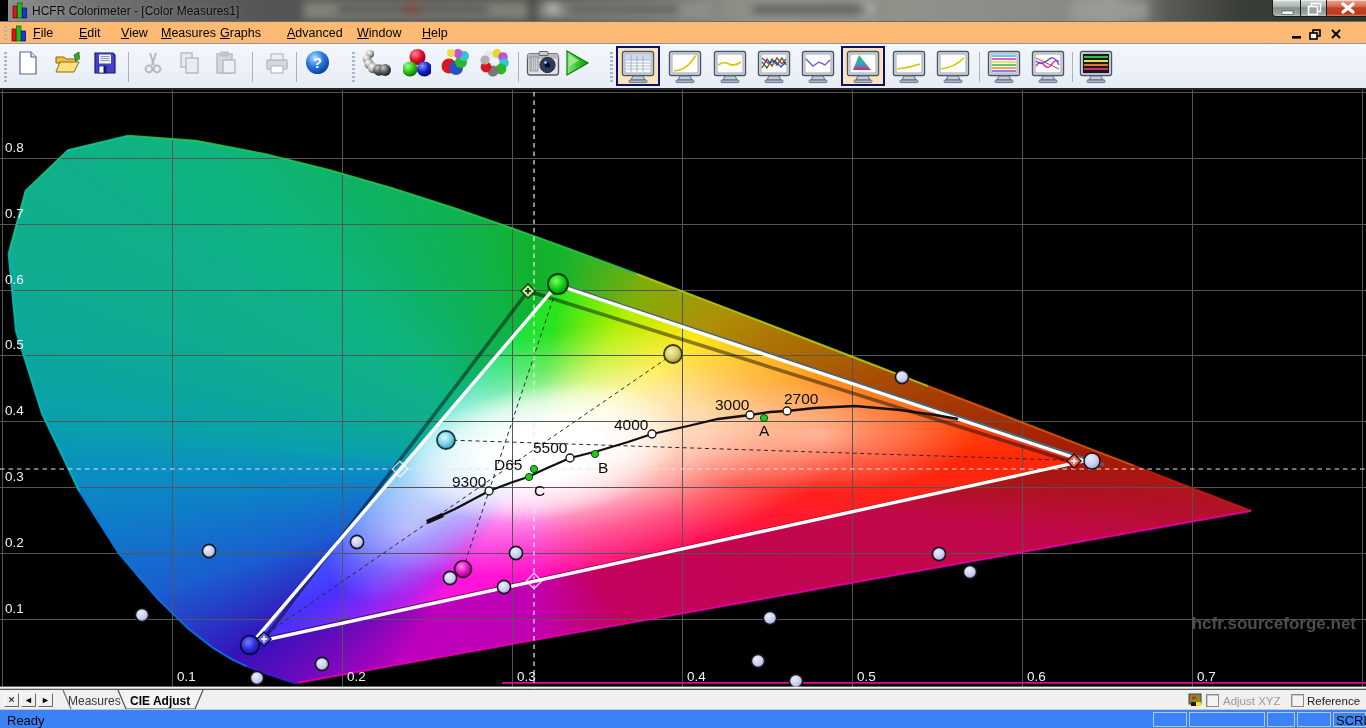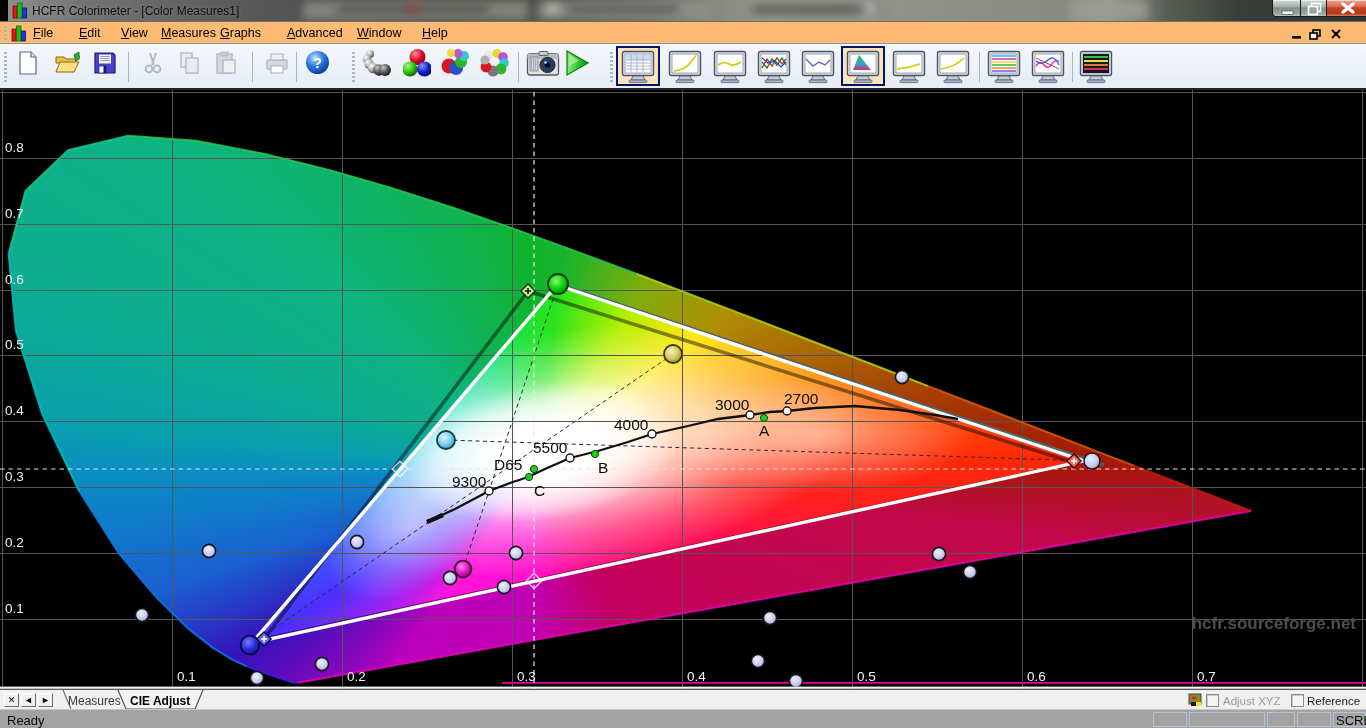--- a/index.html
+++ b/index.html
@@ -42,21 +42,21 @@
 #wash2{position:absolute;left:0;top:0;width:1366px;height:600px;
  background:radial-gradient(ellipse 300px 120px at 572px 360px,rgba(255,255,255,0.94) 0%,rgba(255,255,255,0.66) 45%,rgba(255,255,255,0.3) 70%,rgba(255,255,255,0) 100%);
  transform-origin:572px 360px;transform:rotate(-9deg)}
 #wash3{position:absolute;left:0;top:0;width:1366px;height:600px;
  background:radial-gradient(ellipse 155px 58px at 820px 345px,rgba(255,255,255,0.5) 0%,rgba(255,255,255,0.22) 60%,rgba(255,255,255,0) 100%)}
 #wash5{position:absolute;left:0;top:0;width:1366px;height:600px;
  background:radial-gradient(ellipse 95px 58px at 410px 438px,rgba(255,255,255,0.5) 0%,rgba(255,255,255,0.25) 55%,rgba(255,255,255,0) 100%);
  transform-origin:410px 438px;transform:rotate(-38deg)}
 #tabbar{position:absolute;left:0;top:689px;width:1366px;height:20px;background:#f0f0f0;border-top:1px solid #5a5a5a;font-size:13px}
 .tb{position:absolute;top:3px;width:15px;height:14px;background:#f0f0f0;border:1px solid;border-color:#fdfdfd #6a6a6a #6a6a6a #fdfdfd;font-size:9px;line-height:12px;text-align:center;color:#000}
-#status{position:absolute;left:0;top:709px;width:1366px;height:19px;background:#a3a3a3;border-top:1px solid #c8c8c8;font-size:13px;color:#0a0a0a}
+#status{position:absolute;left:0;top:709px;width:1366px;height:19px;background:#3b82f6;border-top:1px solid #c8c8c8;font-size:13px;color:#0a0a0a}
 .panel{position:absolute;top:2px;height:15px;border:1px solid #b4c6dc}
 .cbx{position:absolute;top:4px;width:13px;height:13px;background:#f4f4f4;border:1px solid #8a8a8a;box-shadow:inset 1px 1px 0 #c8c8c8}
 </style></head><body>
 <div id="title">
  <div class="blob" style="left:295px;top:1px;width:225px;height:19px;background:#8a8a82;border-radius:4px 4px 0 0"></div>
  <div class="blob" style="left:530px;top:1px;width:175px;height:19px;background:#90908a;border-radius:4px 4px 0 0"></div>
  <div class="blob" style="left:718px;top:1px;width:165px;height:19px;background:#8e8e88;border-radius:4px 4px 0 0"></div>
  <div class="blob" style="left:1062px;top:1px;width:78px;height:19px;background:#9c9c96;border-radius:4px 4px 0 0"></div>
  <div class="blob" style="left:398px;top:4px;width:12px;height:9px;background:#c04038"></div>
  <div class="blob" style="left:540px;top:4px;width:10px;height:9px;background:#c8c8c0"></div>

